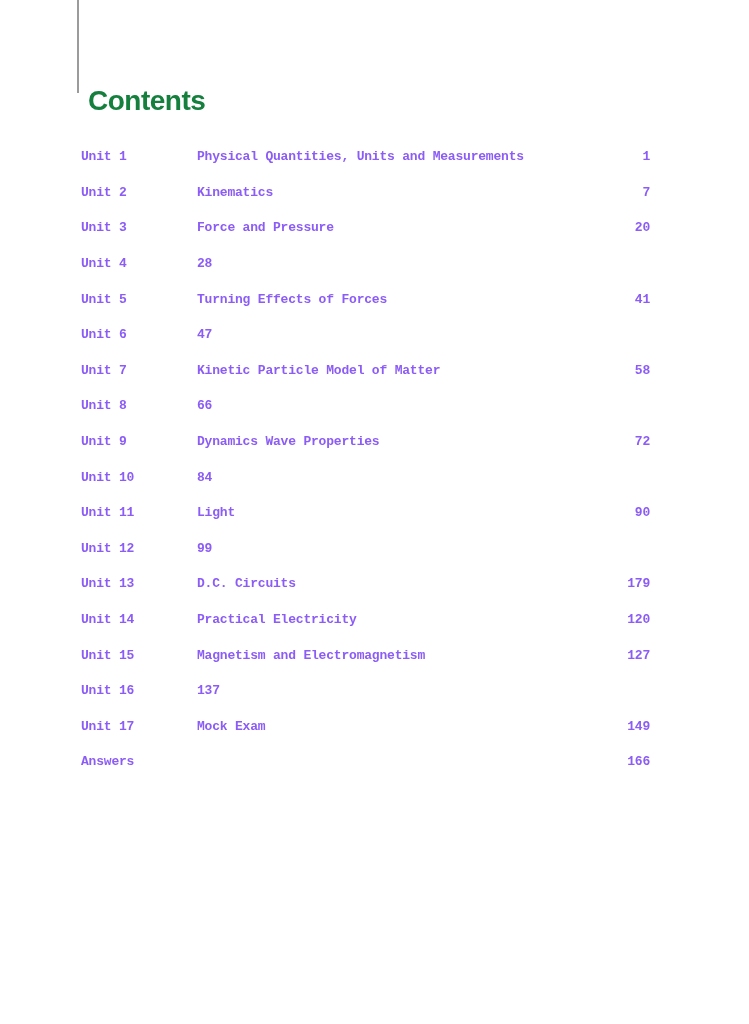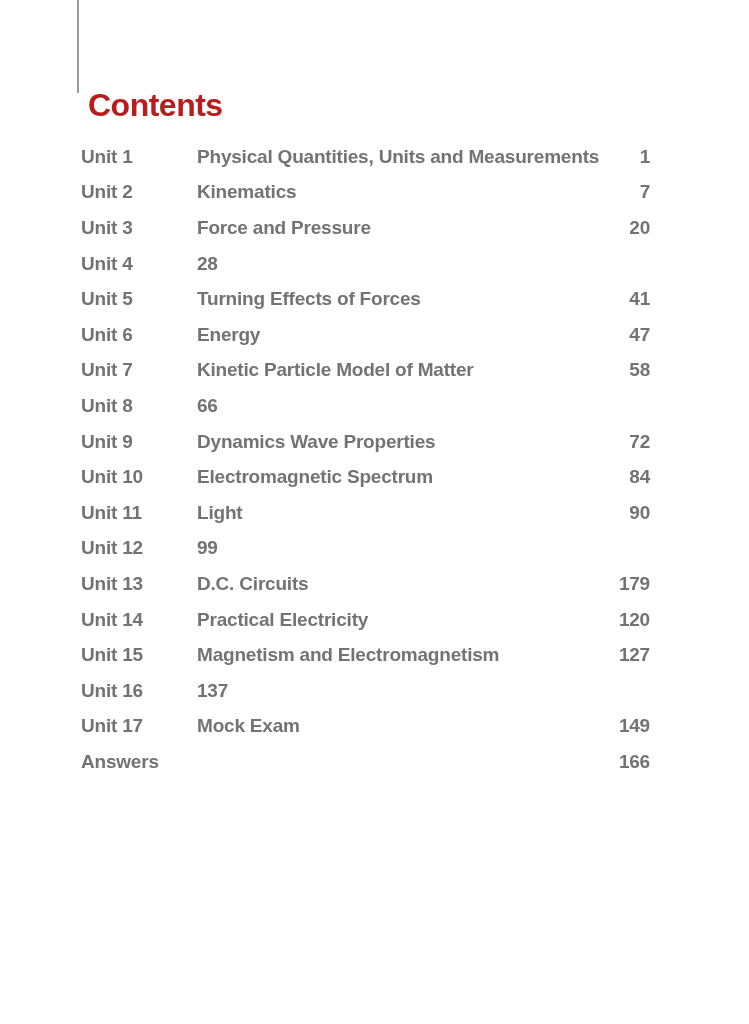--- a/index.html
+++ b/index.html
@@ -19,39 +19,40 @@
     left: 77px;
     top: 0;
     width: 2px;
     height: 93px;
     background: #9b9b9b;
   }
   .page-title {
     position: absolute;
     left: 88px;
     top: 66px;
-    font-size: 32px;
+    font-size: 28px;
     font-weight: 700;
     letter-spacing: -0.5px;
-    color: #b91c1c;
+    color: #15803d;
   }
   .toc {
     position: absolute;
     left: 81px;
     top: 139px;
     width: 569px;
   }
   .toc-row {
     display: flex;
     align-items: center;
     height: 35.6px;
-    font-size: 19px;
+    font-size: 13px;
     font-weight: 700;
-    color: #737373;
+    color: #8b5cf6;
     letter-spacing: -0.2px;
+    font-family: Liberation Mono, monospace;
   }
   .toc-unit {
     flex: 0 0 116px;
   }
   .toc-title {
     flex: 1 1 auto;
   }
   .toc-page {
     flex: 0 0 auto;
     text-align: right;
@@ -84,40 +85,38 @@
       <span class="toc-unit">Unit 4</span>
       <span class="toc-page">28</span>
     </div>
     <div class="toc-row">
       <span class="toc-unit">Unit 5</span>
       <span class="toc-title">Turning Effects of Forces</span>
       <span class="toc-page">41</span>
     </div>
     <div class="toc-row">
       <span class="toc-unit">Unit 6</span>
-      <span class="toc-title">Energy</span>
       <span class="toc-page">47</span>
     </div>
     <div class="toc-row">
       <span class="toc-unit">Unit 7</span>
       <span class="toc-title">Kinetic Particle Model of Matter</span>
       <span class="toc-page">58</span>
     </div>
     <div class="toc-row">
       <span class="toc-unit">Unit 8</span>
       <span class="toc-page">66</span>
     </div>
     <div class="toc-row">
       <span class="toc-unit">Unit 9</span>
       <span class="toc-title">Dynamics Wave Properties</span>
       <span class="toc-page">72</span>
     </div>
     <div class="toc-row">
       <span class="toc-unit">Unit 10</span>
-      <span class="toc-title">Electromagnetic Spectrum</span>
       <span class="toc-page">84</span>
     </div>
     <div class="toc-row">
       <span class="toc-unit">Unit 11</span>
       <span class="toc-title">Light</span>
       <span class="toc-page">90</span>
     </div>
     <div class="toc-row">
       <span class="toc-unit">Unit 12</span>
       <span class="toc-page">99</span>

